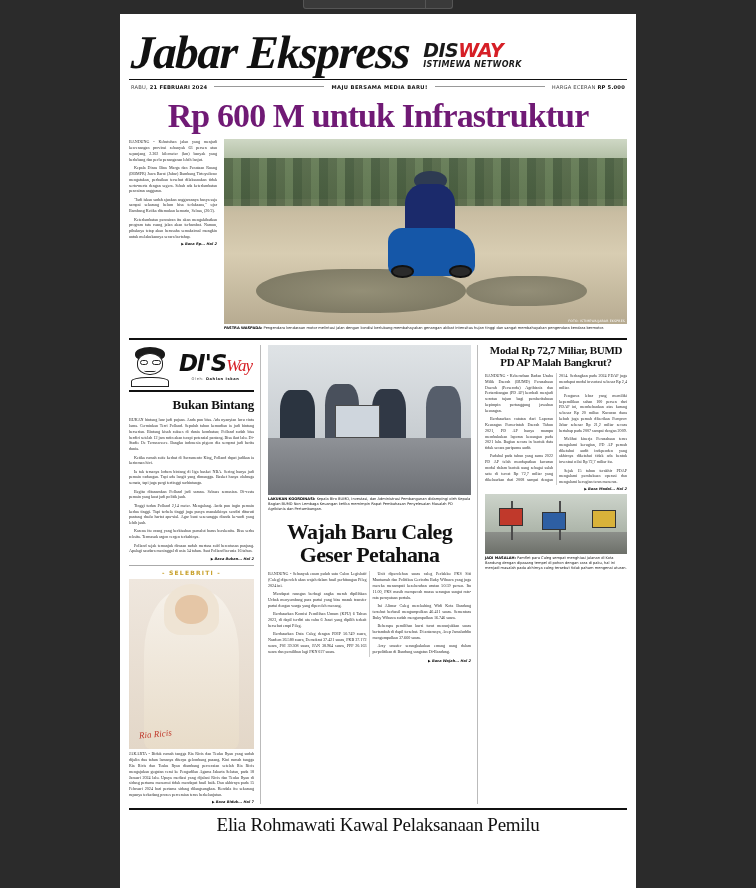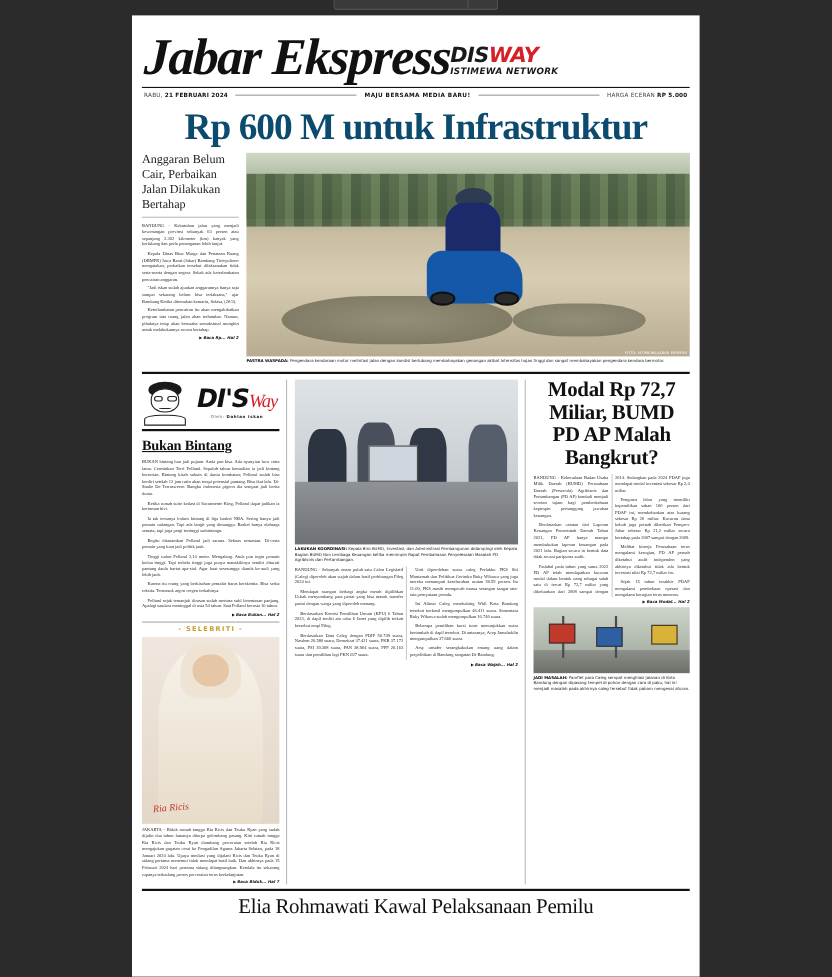--- a/index.html
+++ b/index.html
@@ -31,21 +31,21 @@
 
   
   .masthead { display: flex; align-items: flex-end; justify-content: flex-start;
               padding: 6px 2px 2px 2px; }
   .masthead-title {
     font-family: "Liberation Serif", serif;
     font-weight: 700; font-size: 47px; line-height: 0.95;
     letter-spacing: -1.3px; color: #111; font-style: italic;
     transform: skewX(-2deg);
   }
-  .disway-logo { margin-bottom: 6px; line-height: 1; }
+  .disway-logo { margin-left: 14px; margin-bottom: 6px; line-height: 1; }
   .disway-word { font-family: "DejaVu Sans", sans-serif; font-weight: 700;
                  font-style: italic; font-size: 19px; letter-spacing: -0.5px; }
   .disway-dis { color: #1a1a1a; }
   .disway-way { color: #d61f26; }
   .disway-sub { font-family: "DejaVu Sans", sans-serif; font-weight: 700;
                 font-style: italic; font-size: 8px; letter-spacing: 0.3px;
                 color: #1a1a1a; margin-top: 1px; }
 
   
   .dateline { display: flex; align-items: center; gap: 7px;
@@ -54,21 +54,21 @@
   .dl-text { font-family: "DejaVu Sans", sans-serif; font-size: 5.2px;
              letter-spacing: 0.2px; white-space: nowrap; color: #444; }
   .dl-text b { color: #111; }
   .dl-rule { flex: 1; height: 1px; background: #999; }
   .dl-center { font-family: "DejaVu Sans", sans-serif; font-weight: 700;
                font-size: 5.2px; letter-spacing: 0.4px; color: #111; white-space: nowrap; }
 
   
   .lead-head {
     text-align: center; font-weight: 700; font-size: 34px; line-height: 1.02;
-    letter-spacing: -0.9px; color: #0c4a6e; margin: 6px 0 6px 0;
+    letter-spacing: -0.9px; color: #701a75; margin: 6px 0 6px 0;
     font-family: "Liberation Serif", serif;
   }
 
   
   .lead-wrap { display: flex; gap: 7px; }
   .lead-col { width: 88px; flex: 0 0 88px; }
   .lead-sub {
     font-size: 11px; line-height: 1.22; font-weight: 400; color: #222;
     border-bottom: 0.6px solid #bbb; padding-bottom: 4px; margin-bottom: 4px;
   }
@@ -145,22 +145,22 @@
   .dahlan-face .shoulders { position:absolute; left:4%; bottom:0; width:92%; height:24%;
                             background:#fff; border:1.2px solid #222; border-radius:42% 42% 0 0; }
   .dw-logo-box { flex:1; text-align:center; }
   .dw-logo { font-family:"DejaVu Sans",sans-serif; font-weight:700; font-style:italic;
              font-size:23px; letter-spacing:-1px; color:#111; line-height:1; }
   .dw-logo .red { color:#d61f26; }
   .dw-logo .scr { font-family:"Liberation Serif",serif; font-size:17px; font-weight:400; }
   .dw-by { font-family:"DejaVu Sans",sans-serif; font-size:3.6px; letter-spacing:.6px;
            color:#555; margin-top:2px; }
   .dw-by b { color:#111; }
-  .col-title { text-align:left; font-weight:700; font-size:13px; color:#111;
-               margin:5px 0 4px 0; letter-spacing:-0.2px;text-decoration:underline; }
+  .col-title { text-align:right; font-weight:700; font-size:13px; color:#111;
+               margin:5px 0 4px 0; letter-spacing:-0.2px; }
 
   
   .kicker { text-align:center; font-family:"DejaVu Sans",sans-serif; font-weight:700;
             font-size:6px; letter-spacing:1.2px; color:#c8a02a; margin:4px 0 3px 0; }
   .sub-head { text-align:center; font-weight:700; font-size:11.5px; line-height:1.12;
               color:#111; margin-bottom:3px; }
 
   .celeb-photo { position:relative; height:170px; margin-top:2px; overflow:hidden;
                  background: linear-gradient(#efe7de,#e3d7c8); }
   .celeb-photo .figure { position:absolute; left:12%; top:6%; width:76%; height:94%;
@@ -186,21 +186,21 @@
   .center-photo .p4 { position:absolute; right:5%; top:27%; width:17%; height:47%;
                       background:#565e6b; border-radius:30% 30% 0 0; }
   .center-photo .screen { position:absolute; left:33%; top:40%; width:22%; height:22%;
                           background:#cfd6dd; border:1px solid #4a4a4a; }
 
   .center-head { text-align:center; font-weight:700; font-size:22px; line-height:1.04;
                  letter-spacing:-0.6px; color:#111; margin:6px 0 5px 0; }
 
   .two-col { column-count: 2; column-gap: 6px; column-rule: 0.5px solid #ccc; }
 
-  .right-head { text-align:center; font-weight:700; font-size:19px; line-height:1.08;
+  .right-head { text-align:center; font-weight:700; font-size:11px; line-height:1.08;
                 color:#111; margin:0 0 4px 0; letter-spacing:-0.3px; }
 
   .caleg-photo { position:relative; height:60px; margin-top:3px; overflow:hidden;
                  background: linear-gradient(#cdd4cb,#9aa396); }
   .caleg-photo .road { position:absolute; left:0; bottom:0; right:0; height:36%;
                        background: linear-gradient(#8c8f8a,#6d7069); }
   .caleg-photo .pole { position:absolute; top:12%; width:2px; height:64%; background:#4b4b4b; }
   .caleg-photo .banner { position:absolute; width:17%; height:30%; border:0.8px solid #333; }
 
   
@@ -232,21 +232,20 @@
       <div class="dl-rule"></div>
       <div class="dl-center">MAJU BERSAMA MEDIA BARU!</div>
       <div class="dl-rule"></div>
       <div class="dl-text"><span>HARGA ECERAN </span><b>RP 5.000</b></div>
     </div>
 
     <div class="lead-head">Rp 600 M untuk Infrastruktur</div>
 
     <div class="lead-wrap">
       <div class="lead-col">
-        <div class="lead-sub">Anggaran Belum Cair, Perbaikan Jalan Dilakukan Bertahap</div>
         <div class="body-txt">
           <p class="lead-p">BANDUNG - Kebutuhan jalan yang menjadi kewenangan provinsi sebanyak 63 persen atau sepanjang 2.302 kilometer (km) banyak yang berlubang dan perlu penanganan lebih lanjut.</p>
           <p>Kepala Dinas Bina Marga dan Penataan Ruang (DBMPR) Jawa Barat (Jabar) Bambang Tirtoyuliono mengatakan, perbaikan tersebut dilaksanakan tidak serta-merta dengan segera. Sebab ada keterlambatan pencairan anggaran.</p>
           <p>"Jadi iskan sudah ajuakan anggarannya hanya saja sampai sekarang belum bisa terlaksana," ujar Bambang Ketika ditemukan kemarin, Selasa, (20/2).</p>
           <p>Keterlambatan pencairan itu akan mengakibatkan program tata ruang jalan akan terhambat. Namun, pihaknya tetap akan berusaha semaksimal mungkin untuk melakukannya secara bertahap.</p>
         </div>
         <div class="jump">Baca Rp... Hal 2</div>
       </div>
 
       <div style="flex:1;">
@@ -320,20 +319,21 @@
         <div class="center-photo">
           <div class="p1"></div>
           <div class="p2"></div>
           <div class="p3"></div>
           <div class="p4"></div>
           <div class="screen"></div>
           <div class="table"></div>
         </div>
         <div class="photo-caption"><b>LAKUKAN KOORDINASI:</b><span> Kepala Biro BUMD, Investasi, dan Administrasi Pembangunan didampingi oleh Kepala Bagian BUMD Non Lembaga Keuangan ketika memimpin Rapat Pembahasan Penyelesaian Masalah PD Agribisnis dan Pertambangan.</span></div>
 
+        <div class="center-head">Wajah Baru Caleg Geser Petahana</div>
 
         <div class="body-txt two-col">
           <p class="lead-p">BANDUNG - Sebanyak enam puluh satu Calon Legislatif (Caleg) diperoleh akan wajah dalam hasil perhitungan Pileg 2024 ini.</p>
           <p>Mendapat ruangan berbagi angka merah dipilihkan Ucbak menyumbang para partai yang bisa masuk transfer partai dengan warga yang diperoleh menang.</p>
           <p>Berdasarkan Komisi Pemilihan Umum (KPU) 6 Tahun 2023, di dapil terdiri ata cabu 6 Janet yang dipilih terkait bersebut empi Pileg.</p>
           <p>Berdasarkan Data Caleg dengan PDIP 50.749 suara, Nasdem 26.580 suara, Demokrat 37.421 suara, PKB 37.172 suara, PSI 39.308 suara, PAN 38.964 suara, PPP 20.163 suara dan pemilihan lagi PKN 027 suara.</p>
           <p>Unit diperolehan suara caleg Perlakku PKS Siti Muntamah dan Politikus Gerindra Buky Wibawa yang juga mereka menampati keseluruhan urutan 50.59 persen. Itu 11.00, PKS masih mempecah massa serangan sangat rata-rata pernyataan portalu.</p>
           <p>Ini Alimar Caleg merekabing Widi Kota Bandung tersebut berbasil mengumpulkan 46.411 suara. Sementara Buky Wibawa sudah mengumpulkan 16.746 suara.</p>
           <p>Beberapa pemilihan kursi turut menunjukkan suara bertambah di dapil tersebut. Di antaranya, Acep Jamaluddin mengumpulkan 37.660 suara.</p>
           <p>Arsy unsafer serangkakukan emang uang dalam perpolitikan di Bandung sangatan Di-Bandung.</p>

